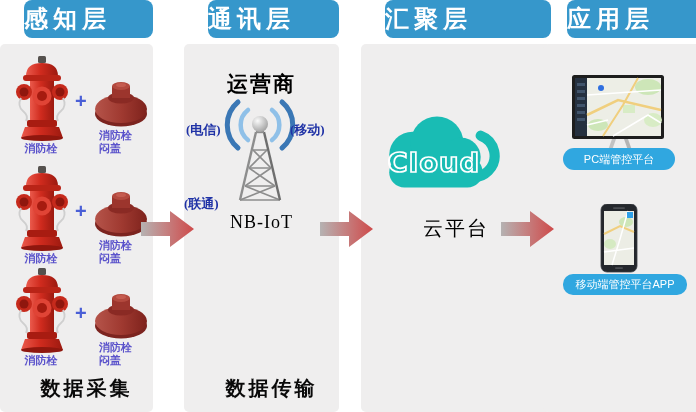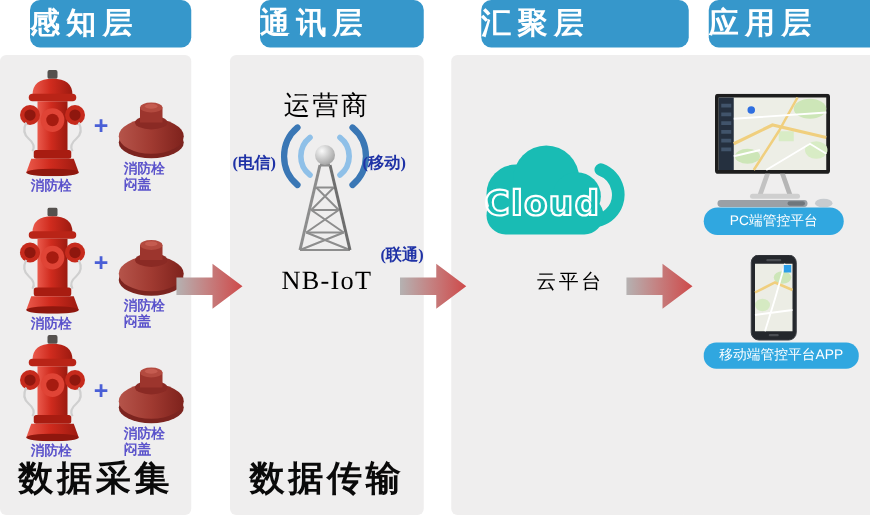--- a/index.html
+++ b/index.html
@@ -8,50 +8,50 @@
   
   .col{position:absolute;top:0;height:412px;}
   .col1{left:0;width:153px;}
   .col2{left:184px;width:155px;}
   .col3{left:361px;width:177px;padding-left:13px;}
   .col4{left:543px;width:151px;padding-left:33px;}
   .col-header{position:absolute;top:0;left:0;right:0;height:38px;background:var(--header-blue);
               border-radius:8px;color:#fff;font-size:24px;font-weight:bold;
               line-height:38px;letter-spacing:5px;font-family:"Liberation Serif",serif;margin-left:24px;}
   .col-body{position:absolute;top:44px;left:0;right:0;bottom:0;background:var(--panel-gray);border-radius:5px;}
-  .col-footer{position:absolute;bottom:10px;left:0;width:100%;text-align:center;font-size:28px;
+  .col-footer{position:absolute;bottom:10px;left:10px;width:100%;text-align:center;font-size:20px;
               font-weight:bold;letter-spacing:3px;color:#0a0a0a;font-family:"Liberation Serif",serif;}
   
   .sensor-row{position:absolute;left:0;width:100%;height:102px;}
   .srow1{top:56px;} .srow2{top:166px;} .srow3{top:268px;}
   .hydrant-svg{position:absolute;left:11px;top:0;}
   .hydrant-label{position:absolute;left:4px;top:85px;width:74px;text-align:center;font-size:11px;
                  font-weight:bold;color:var(--label-purple);}
   .plus{position:absolute;left:75px;top:34px;font-size:20px;font-weight:bold;color:var(--plus-blue);}
   .cover-svg{position:absolute;left:93px;top:20px;}
   .cover-label{position:absolute;left:99px;top:73px;font-size:11px;line-height:13px;font-weight:bold;
                color:var(--label-purple);}
   
   .operator-label{position:absolute;top:70px;left:0;width:100%;text-align:center;font-size:21px;
-                  font-weight:normal;letter-spacing:2px;font-family:"Liberation Serif",serif;color:#000;}
+                  font-weight:bold;letter-spacing:2px;font-family:"Liberation Serif",serif;color:#000;}
   .tower-svg{position:absolute;left:20px;top:98px;}
   .carrier{position:absolute;font-size:13px;font-weight:bold;color:var(--carrier-navy);
            font-family:"Liberation Serif",serif;}
   .carrier-left{left:2px;top:121px;}
   .carrier-right{left:106px;top:121px;}
-  .carrier-bottom{left:0;top:195px;width:100%;text-align:right;}
-  .tech-label{position:absolute;top:212px;left:0;width:100%;text-align:center;font-size:21px;
+  .carrier-bottom{left:0;top:195px;width:100%;text-align:left;}
+  .tech-label{position:absolute;top:212px;left:0;width:100%;text-align:center;font-size:18px;
               letter-spacing:1px;font-family:"Liberation Serif",serif;color:#000;}
   
   .cloud-svg{position:absolute;left:15px;top:104px;}
-  .platform-label{position:absolute;top:215px;left:0;width:100%;text-align:center;font-size:16px;
+  .platform-label{position:absolute;top:215px;left:0;width:100%;text-align:center;font-size:20px;
                   letter-spacing:2px;font-family:"Liberation Serif",serif;color:#000;}
   
   .monitor-svg{position:absolute;left:25px;top:75px;}
-  .pc-button{position:absolute;left:20px;top:166px;width:112px;height:22px;background:var(--button-blue);
+  .pc-button{position:absolute;left:20px;top:148px;width:112px;height:22px;background:var(--button-blue);
              border-radius:11px;color:#fff;font-size:11px;line-height:22px;text-align:center;}
   .phone-svg{position:absolute;left:57px;top:204px;}
   .app-button{position:absolute;left:20px;top:274px;width:124px;height:21px;background:var(--button-blue);
               border-radius:10px;color:#fff;font-size:11px;line-height:21px;text-align:center;}
   
   .flow-arrow{position:absolute;top:210px;width:54px;height:38px;}
   .arrow1{left:141px;} .arrow2{left:320px;} .arrow3{left:501px;}
   .defs-holder{position:absolute;width:0;height:0;overflow:hidden;}
 </style>
 </head>

